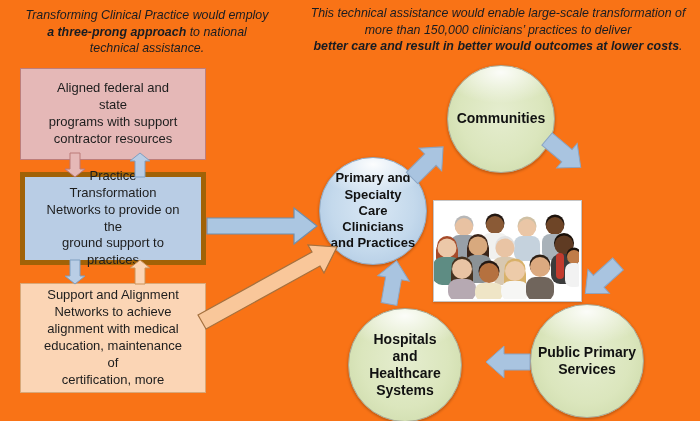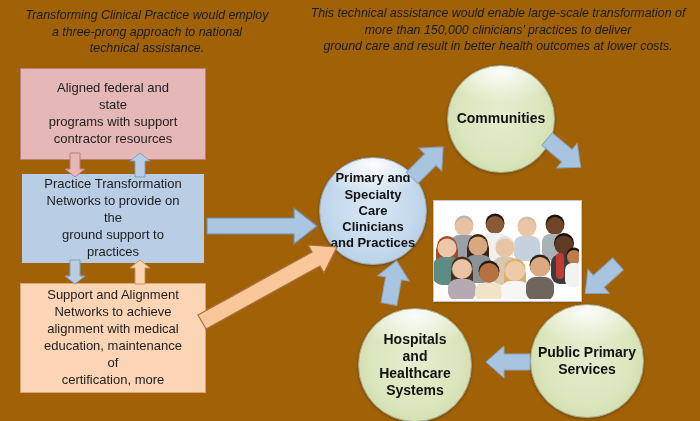--- a/index.html
+++ b/index.html
@@ -1,35 +1,35 @@
 <!DOCTYPE html>
 <html><head>
 <meta charset="utf-8">
 <style>
   html,body{margin:0;padding:0;background:#fff;}
   .stage{
-    position:relative;width:700px;height:421px;overflow:hidden;background:#a16207;
+    position:relative;width:700px;height:421px;overflow:hidden;background:#f97316;
     font-family:"Liberation Sans",sans-serif;color:#1c1c1c;
   }
   
   .caption{
     position:absolute;margin:0;text-align:center;font-style:italic;
     font-size:12.4px;line-height:1.34;color:#181c22;white-space:pre-line;
   }
-  .caption .b{font-weight:400;}
+  .caption .b{font-weight:700;}
   .caption.left{left:8px;top:7px;width:278px;}
   .caption.right{left:300px;top:5px;width:396px;text-align:center;}
   
   .box{
     position:absolute;left:20px;width:186px;box-sizing:border-box;
     display:flex;align-items:center;justify-content:center;text-align:center;
     white-space:pre-line;font-size:13px;line-height:1.3;color:#1d1d1d;padding:4px 21px;
   }
   .box.pink  {top:68px; height:92px;background:#e5b8b7;border:1px solid #bd7e7b;}
-  .box.blue  {top:172px;height:93px;background:#b9cde5;border:2px solid #a16207;}
+  .box.blue  {top:172px;height:93px;background:#b9cde5;border:5px solid #a16207;}
   .box.orange{top:283px;height:110px;background:#fbd5b5;border:1px solid #d9a878;}
   
   .circle{
     position:absolute;border-radius:50%;display:flex;align-items:center;justify-content:center;
     text-align:center;white-space:pre-line;font-weight:700;color:#111;z-index:3;
     box-shadow:0 1px 3px rgba(0,0,0,.3);
   }
   .circle.green{
     font-size:14px;line-height:1.22;
     background:
@@ -41,21 +41,21 @@
     font-size:13px;line-height:1.25;
     background:
       radial-gradient(ellipse 85% 45% at 50% 6%, rgba(255,255,255,.95), rgba(255,255,255,0) 65%),
       radial-gradient(ellipse at 50% 45%, #d9e7f4 0%, #c4d9ec 55%, #a8c3df 100%);
     border:1px solid #8fa9c4;
     left:319px;top:157px;width:106px;height:106px;
   }
   .circle.communities{left:447px;top:65px; width:106px;height:106px;}
   .circle.ambulatory {left:579px;top:161px;width:110px;height:110px;}
   .circle.public     {left:530px;top:304px;width:112px;height:112px;}
-  .circle.hospitals  {left:358px;top:308px;width:112px;height:112px;}
+  .circle.hospitals  {left:348px;top:308px;width:112px;height:112px;}
   
   .photo{
     position:absolute;left:433px;top:200px;width:147px;height:100px;z-index:2;
     background:#fff;border:1px solid #c6c6c6;box-shadow:0 1px 2px rgba(0,0,0,.18);
     overflow:hidden;
   }
   .photo svg{display:block;}
   
   .arrows{position:absolute;left:0;top:0;z-index:4;pointer-events:none;}
 </style>
@@ -63,21 +63,21 @@
 <body>
 
 <div class="stage">
 
   <p class="caption left"><span>Transforming Clinical Practice would employ
 </span><span class="b">a three-prong approach</span><span> to national
 technical assistance.</span></p>
 
   <p class="caption right"><span>This technical assistance would enable large-scale transformation of
 more than 150,000 clinicians’ practices to deliver
-</span><span class="b">ground care and result in better health outcomes at lower costs</span><span>.</span></p>
+</span><span class="b">better care and result in better would outcomes at lower costs</span><span>.</span></p>
 
   <div class="box pink">Aligned federal and state
 programs with support
 contractor resources</div>
   <div class="box blue">Practice Transformation
 Networks to provide on the
 ground support to practices</div>
   <div class="box orange">Support and Alignment
 Networks to achieve
 alignment with medical

